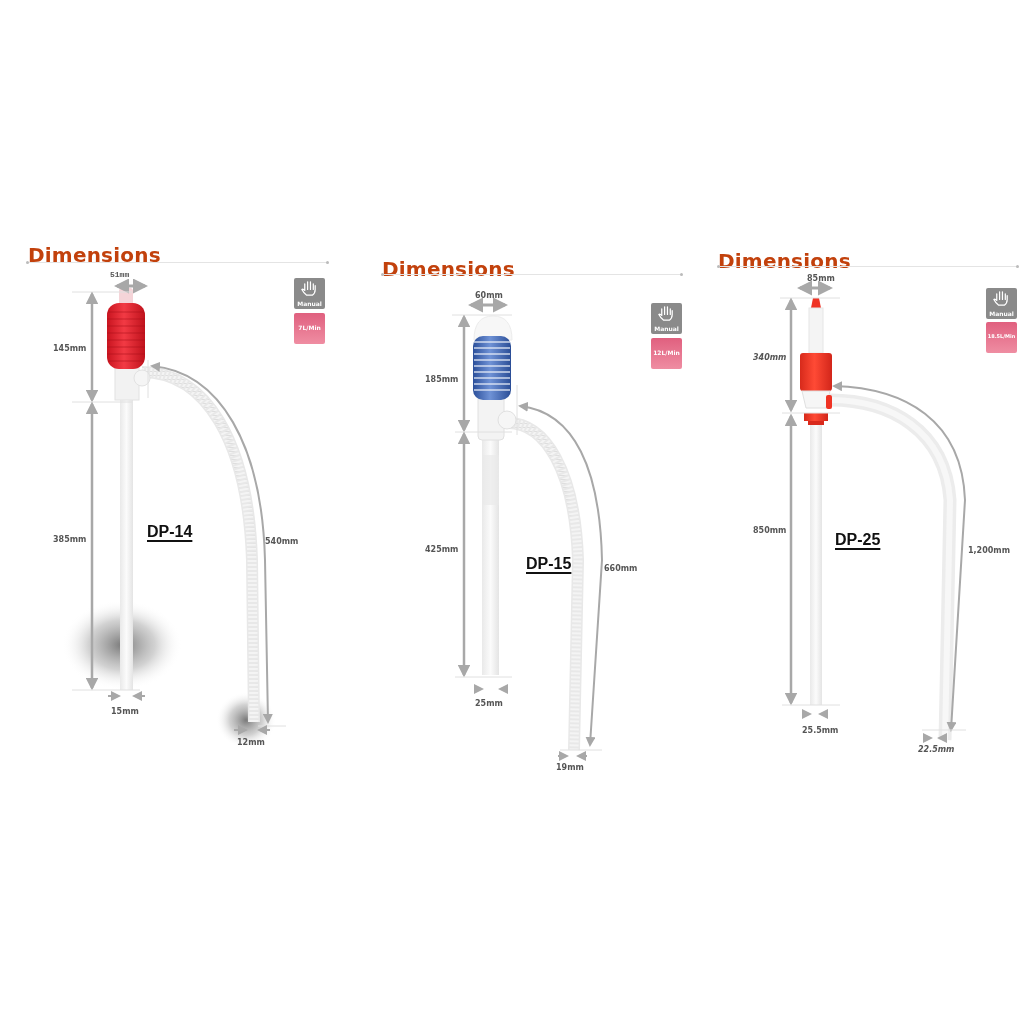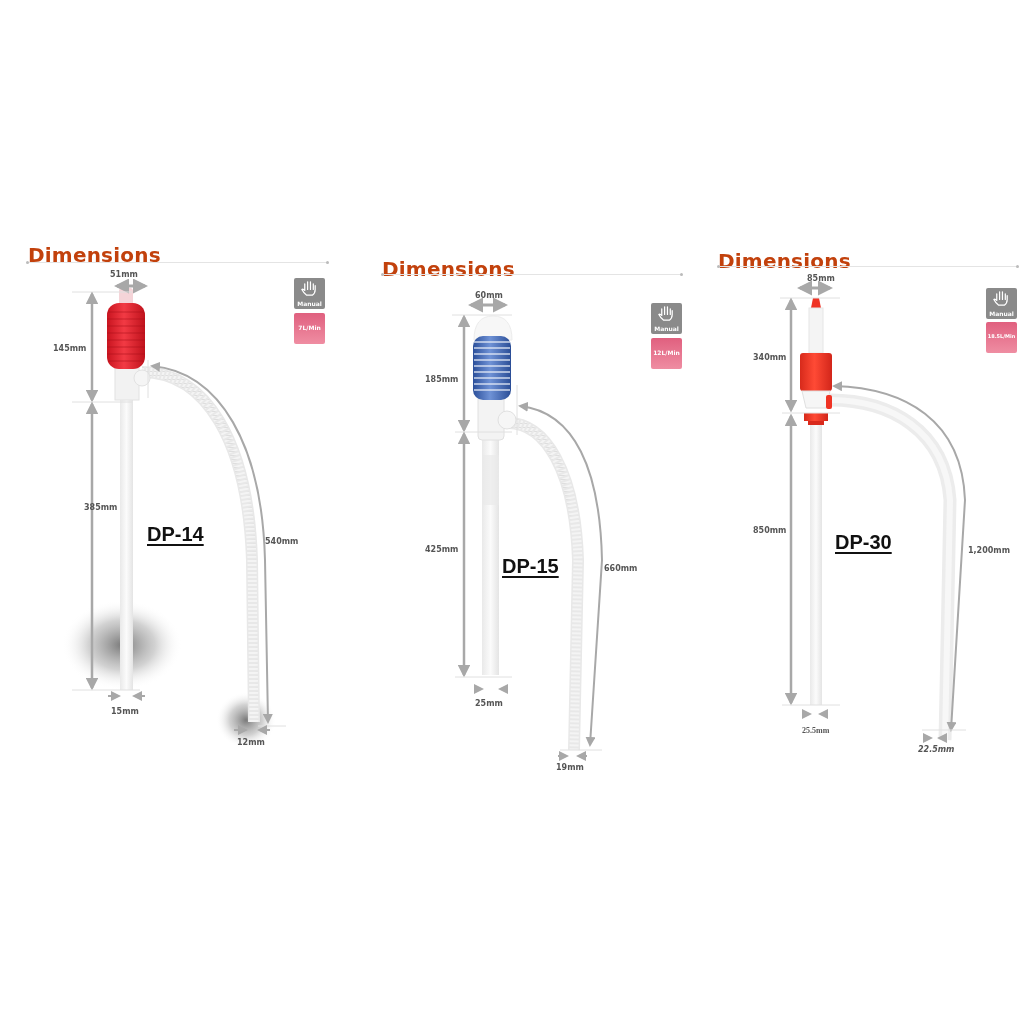--- a/index.html
+++ b/index.html
@@ -3,21 +3,21 @@
 <meta charset="utf-8">
 <style>
   html,body{margin:0;padding:0;background:#ffffff;}
   body{width:1024px;height:1024px;position:relative;overflow:hidden;font-family:"Liberation Sans",sans-serif;}
   .panel{position:absolute;}
   .ptitle{position:absolute;font-family:"DejaVu Sans",sans-serif;font-weight:bold;color:#c2410c;font-size:20px;letter-spacing:0.2px;white-space:nowrap;}
   .rule{position:absolute;height:1px;background:#e4e4e4;}
   .rule::after{content:"";position:absolute;right:-1px;top:-1px;width:3px;height:3px;border-radius:50%;background:#bbb;}
   .rule::before{content:"";position:absolute;left:-1px;top:-1px;width:3px;height:3px;border-radius:50%;background:#bbb;}
   .dim{position:absolute;font-family:"DejaVu Sans",sans-serif;font-weight:bold;font-size:8px;color:#555;white-space:nowrap;}
-  .model{position:absolute;font-family:"Liberation Sans",sans-serif;font-weight:bold;font-size:20px;color:#111;text-decoration:underline;text-decoration-thickness:2px;text-underline-offset:3px;white-space:nowrap;}
+  .model{position:absolute;font-family:"Liberation Sans",sans-serif;font-weight:bold;font-size:16px;color:#111;text-decoration:underline;text-decoration-thickness:2px;text-underline-offset:3px;white-space:nowrap;}
   .badge-manual{position:absolute;width:31px;height:31px;background:#8a8a8a;border-radius:2px;}
   .badge-manual svg{position:absolute;left:6px;top:1px;}
   .badge-manual span{position:absolute;left:0;right:0;bottom:2px;text-align:center;font-family:"DejaVu Sans",sans-serif;font-weight:bold;font-size:6px;color:#fff;}
   .badge-flow{position:absolute;width:31px;height:31px;background:linear-gradient(#e0607f,#ef8da2);border-radius:2px;}
   .badge-flow span{position:absolute;left:0;right:0;top:11px;text-align:center;font-family:"DejaVu Sans",sans-serif;font-weight:bold;font-size:6px;color:#fff;white-space:nowrap;}
   svg.art{position:absolute;left:0;top:0;overflow:visible;}
 </style>
 </head>
 <body>
 
@@ -95,23 +95,23 @@
     <line x1="72" y1="690" x2="140" y2="690" stroke="#e0e0e0"></line>
     <line x1="108" y1="696" x2="119" y2="696" stroke="#a8a8a8" stroke-width="2" marker-end="url(#ah)"></line>
     <line x1="145" y1="696" x2="134" y2="696" stroke="#a8a8a8" stroke-width="2" marker-end="url(#ah)"></line>
     <line x1="148" y1="360" x2="148" y2="398" stroke="#e0e0e0"></line>
     <path d="M152,366 C220,372 262,445 265,560 L268,722" fill="none" stroke="#a8a8a8" stroke-width="2" marker-start="url(#ah)" marker-end="url(#ah)"></path>
     <line x1="258" y1="726" x2="286" y2="726" stroke="#e0e0e0"></line>
     <line x1="234" y1="730" x2="246" y2="730" stroke="#a8a8a8" stroke-width="2" marker-end="url(#ah)"></line>
     <line x1="270" y1="730" x2="259" y2="730" stroke="#a8a8a8" stroke-width="2" marker-end="url(#ah)"></line>
   </svg>
 
-  <div class="dim" style="left:110px;top:270px;">51mm</div>
+  <div class="dim" style="left:110px;top:270px;font-family:Liberation Mono, monospace;">51mm</div>
   <div class="dim" style="left:53px;top:344px;">145mm</div>
-  <div class="dim" style="left:53px;top:503px;margin-left:31px;">385mm</div>
+  <div class="dim" style="left:53px;top:535px;">385mm</div>
   <div class="dim" style="left:265px;top:537px;">540mm</div>
   <div class="dim" style="left:111px;top:707px;">15mm</div>
   <div class="dim" style="left:237px;top:738px;">12mm</div>
   <div class="model" style="left:147px;top:523px;">DP-14</div>
 
   <div class="badge-manual" style="left:294px;top:278px;">
     <svg width="19" height="19" viewBox="0 0 20 20">
         <path d="M5,12 L5,5 M8,11 L8,3 M11,11 L11,3 M14,11 L14,5 M5,12 Q3,10 2,11 Q4,15 7,17 L13,17 Q16,15 16,11 L16,7" fill="none" stroke="#fff" stroke-width="1.3" stroke-linecap="round"></path>
       </svg>
     <span>Manual</span>
@@ -164,21 +164,21 @@
     <line x1="558" y1="756" x2="567" y2="756" stroke="#a8a8a8" stroke-width="2" marker-end="url(#ah)"></line>
     <line x1="587" y1="756" x2="578" y2="756" stroke="#a8a8a8" stroke-width="2" marker-end="url(#ah)"></line>
   </svg>
 
   <div class="dim" style="left:475px;top:291px;text-align:center;">60mm</div>
   <div class="dim" style="left:425px;top:375px;">185mm</div>
   <div class="dim" style="left:425px;top:545px;">425mm</div>
   <div class="dim" style="left:604px;top:564px;text-align:right;">660mm</div>
   <div class="dim" style="left:475px;top:699px;">25mm</div>
   <div class="dim" style="left:556px;top:763px;text-align:right;">19mm</div>
-  <div class="model" style="left:502px;top:555px;">DP-15</div>
+  <div class="model" style="left:526px;top:555px;">DP-15</div>
 
   <div class="badge-manual" style="left:651px;top:303px;">
     <svg width="19" height="19" viewBox="0 0 20 20">
         <path d="M5,12 L5,5 M8,11 L8,3 M11,11 L11,3 M14,11 L14,5 M5,12 Q3,10 2,11 Q4,15 7,17 L13,17 Q16,15 16,11 L16,7" fill="none" stroke="#fff" stroke-width="1.3" stroke-linecap="round"></path>
       </svg>
     <span>Manual</span>
   </div>
   <div class="badge-flow" style="left:651px;top:338px;">
     <span>12L/Min</span>
   </div>
@@ -214,26 +214,26 @@
     <line x1="782" y1="705" x2="840" y2="705" stroke="#e0e0e0"></line>
     <line x1="802" y1="714" x2="810" y2="714" stroke="#a8a8a8" stroke-width="2" marker-end="url(#ah)"></line>
     <line x1="827" y1="714" x2="820" y2="714" stroke="#a8a8a8" stroke-width="2" marker-end="url(#ah)"></line>
     <path d="M834,386 C905,388 962,420 965,500 L951,730" fill="none" stroke="#a8a8a8" stroke-width="2" marker-start="url(#ah)" marker-end="url(#ah)"></path>
     <line x1="922" y1="730" x2="966" y2="730" stroke="#e0e0e0"></line>
     <line x1="923" y1="738" x2="931" y2="738" stroke="#a8a8a8" stroke-width="2" marker-end="url(#ah)"></line>
     <line x1="946" y1="738" x2="939" y2="738" stroke="#a8a8a8" stroke-width="2" marker-end="url(#ah)"></line>
   </svg>
 
   <div class="dim" style="left:801px;top:274px;padding-left:6px;">85mm</div>
-  <div class="dim" style="left:753px;top:353px;">340mm</div>
+  <div class="dim" style="left:753px;top:353px;font-style:italic;">340mm</div>
   <div class="dim" style="left:753px;top:526px;">850mm</div>
   <div class="dim" style="left:968px;top:546px;">1,200mm</div>
-  <div class="dim" style="left:802px;top:726px;font-family:Liberation Serif, serif;">25.5mm</div>
+  <div class="dim" style="left:802px;top:726px;">25.5mm</div>
   <div class="dim" style="left:918px;top:745px;font-style:italic;">22.5mm</div>
-  <div class="model" style="left:835px;top:531px;">DP-30</div>
+  <div class="model" style="left:835px;top:531px;">DP-25</div>
 
   <div class="badge-manual" style="left:986px;top:288px;">
     <svg width="19" height="19" viewBox="0 0 20 20">
         <path d="M5,12 L5,5 M8,11 L8,3 M11,11 L11,3 M14,11 L14,5 M5,12 Q3,10 2,11 Q4,15 7,17 L13,17 Q16,15 16,11 L16,7" fill="none" stroke="#fff" stroke-width="1.3" stroke-linecap="round"></path>
       </svg>
     <span>Manual</span>
   </div>
   <div class="badge-flow" style="left:986px;top:322px;">
     <span style="font-size:5px;">18.5L/Min</span>
   </div>

